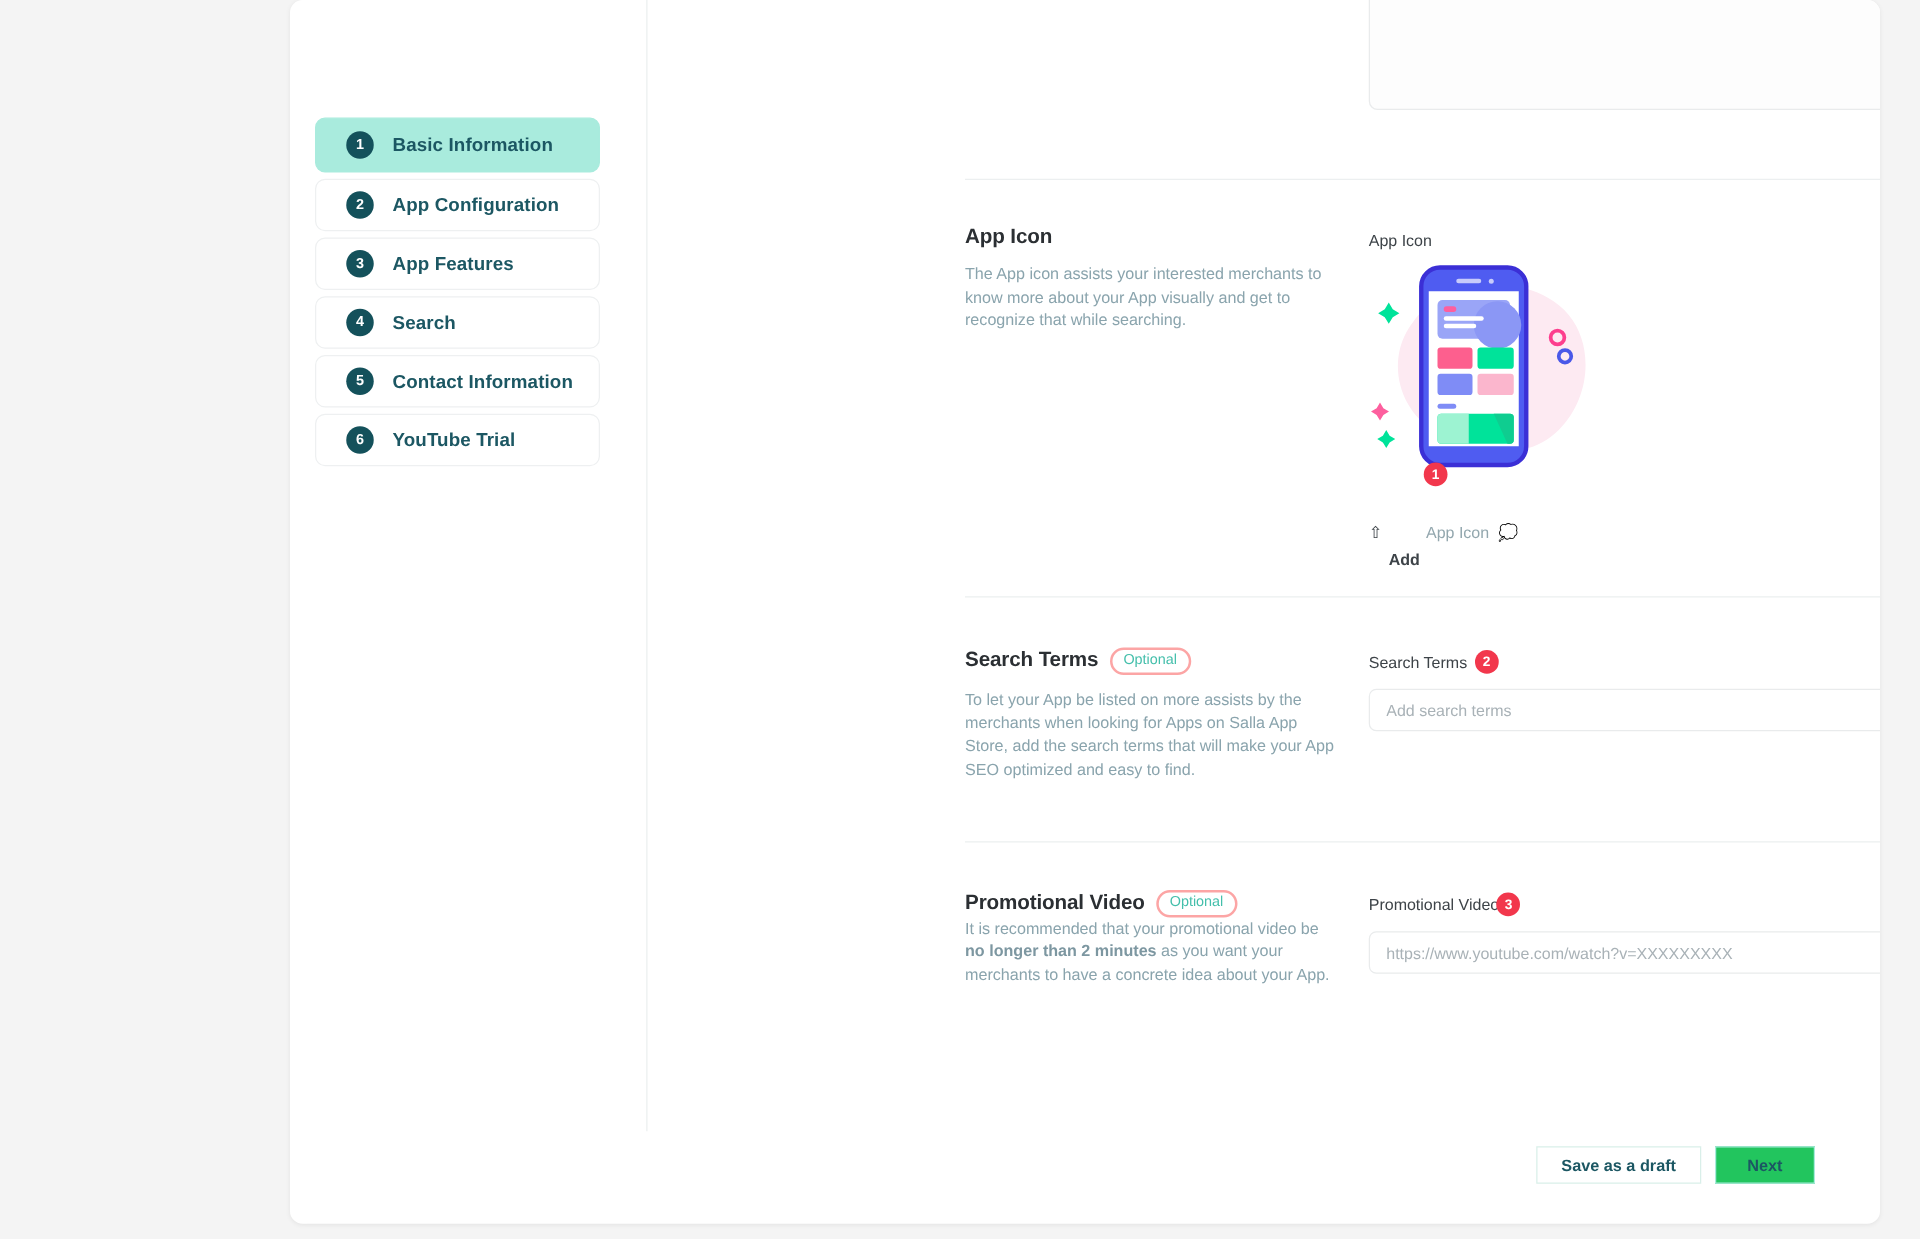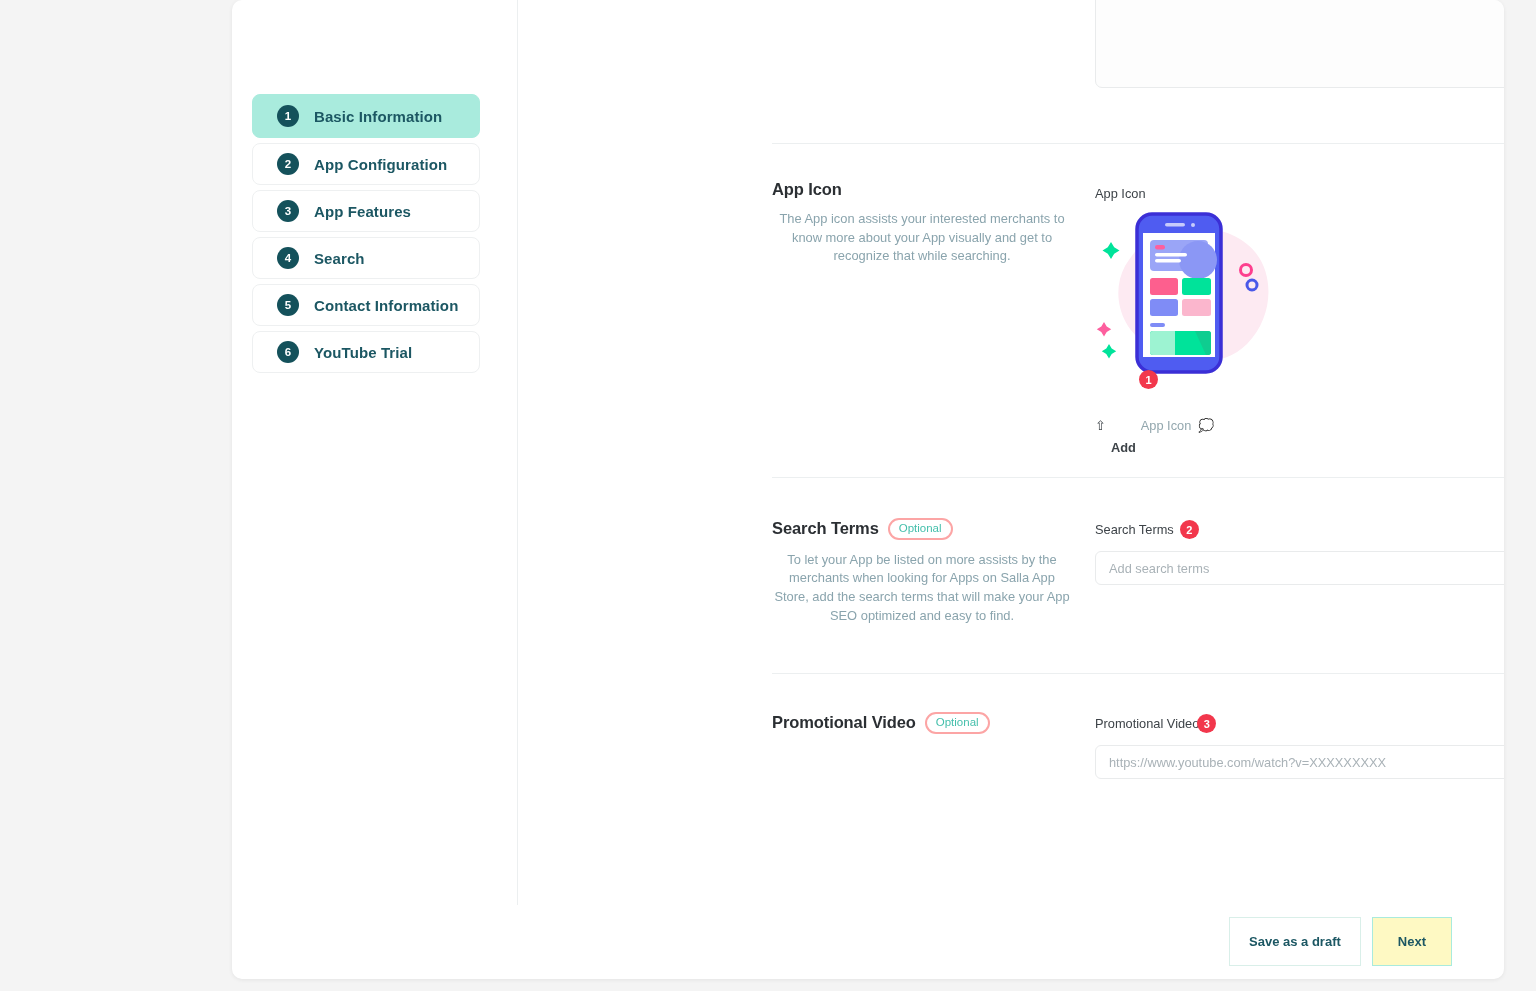--- a/index.html
+++ b/index.html
@@ -118,21 +118,20 @@
     font-size: 11.5px;
     color: #44bfab;
     line-height: 1.1;
   }
   .sec-desc {
     margin-top: 11px;
     width: 300px;
     font-size: 12.9px;
     line-height: 18.7px;
     color: #8aa4ad;
-    text-align: center;
   }
   .sec-desc b { color: #7d97a1; font-weight: bold; }
 
   .field-label {
     font-size: 12.8px;
     color: #3d4348;
     display: inline-flex;
     align-items: center;
   }
   .num-badge {
@@ -193,38 +192,38 @@
     left: 0; bottom: 0;
     width: 100%; height: 74px;
   }
   .btn-row {
     position: absolute;
     right: 52px; top: 12px;
     display: flex;
     gap: 11px;
   }
   .btn {
-    height: 49px;
+    height: 30px;
     border-radius: 0;
     font-family: "Liberation Sans", sans-serif;
     font-size: 13px;
     font-weight: bold;
     color: #1c5763;
     cursor: pointer;
     display: flex;
     align-items: center;
     justify-content: center;
   }
   .btn-draft {
     background: #ffffff;
     border: 1px solid #d9efe9;
     padding: 0 19px;
   }
   .btn-next {
-    background: #fef9c3;
+    background: #22c55e;
     border: 1px solid #a9ebdd;
     padding: 0 25px;
     text-align: center;
   }
 </style>
 </head>
 <body>
 
 <div class="page-card">
 
@@ -350,20 +349,21 @@
     </div>
 
     <div class="h-divider hd-3"></div>
 
     <div class="section" style="left:254px; top:712px; width:965px;">
       <div style="position:absolute; left:0; top:0; width:310px;">
         <div class="sec-title-wrap">
           <span class="sec-title">Promotional Video</span>
           <span class="optional-pill">Optional</span>
         </div>
+        <div class="sec-desc" style="margin-top:0;"><span>It is recommended that your promotional video be </span><b>no longer than 2 minutes</b><span> as you want your merchants to have a concrete idea about your App.</span></div>
       </div>
 
       <div style="position:absolute; left:323px; top:2px; width:630px;">
         <div class="field-label">
           <span>Promotional Video</span>
           <span class="num-badge" style="margin-left:-2px;">3</span>
         </div>
         <input class="text-input" type="text" placeholder="https://www.youtube.com/watch?v=XXXXXXXXX" style="">
       </div>
     </div>

